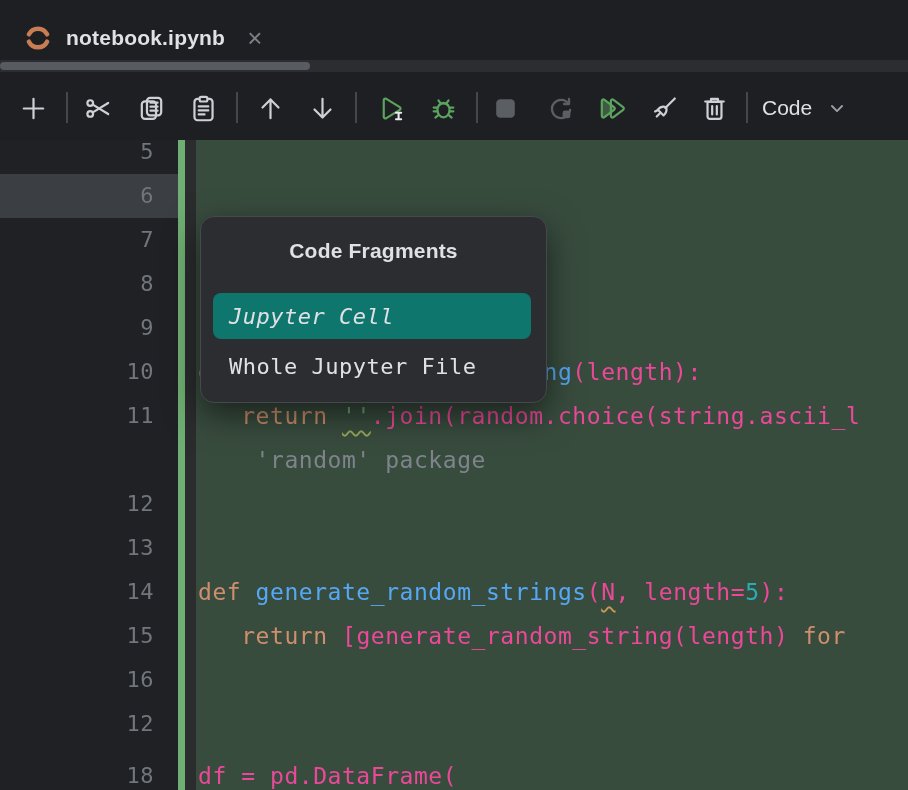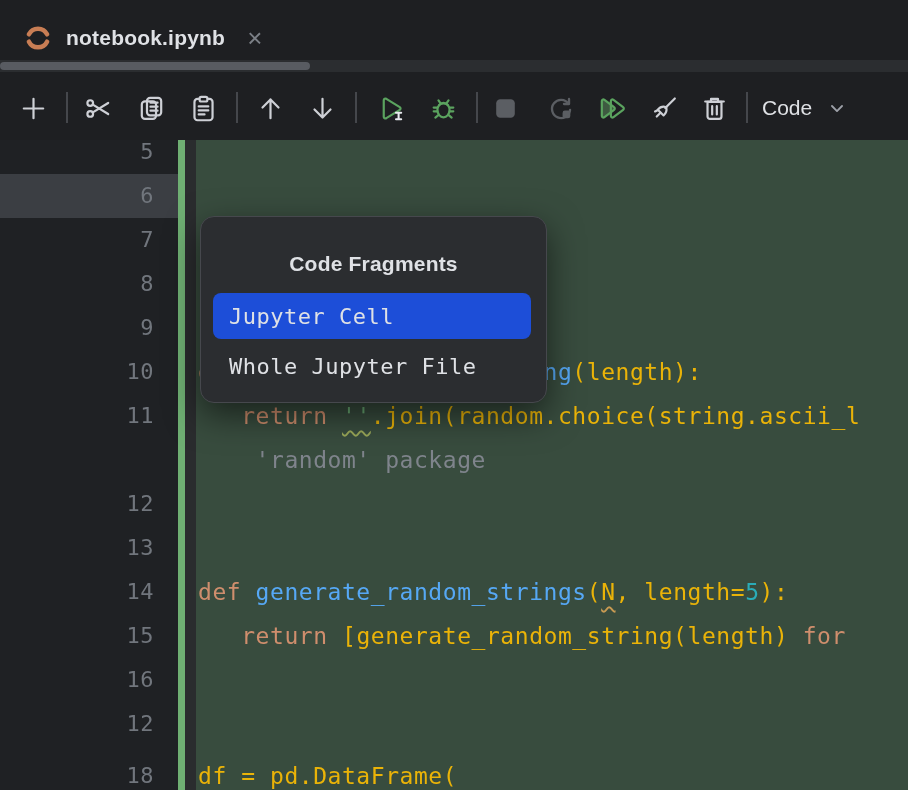--- a/index.html
+++ b/index.html
@@ -43,33 +43,33 @@
   .lnum{position:absolute;left:0;top:0;width:154px;height:44px;line-height:44px;text-align:right;
         color:#71767d;font-family:"DejaVu Sans Mono",monospace;font-size:22px;letter-spacing:.5px;}
   .codeln{position:absolute;left:198px;top:0;height:44px;line-height:44px;white-space:pre;
           font-family:"DejaVu Sans Mono",monospace;font-size:23px;letter-spacing:.55px;color:#bec2c8;}
   .tok{color:#bec2c8;}
   .kw{color:#cf8e6d;}
   .fn{color:#56a8f5;}
   .num{color:#2aacb8;}
   .str{color:#6aab73;}
   .cmt{color:#7f848c;}
-  .pln{color:#eab308;}
+  .pln{color:#ec4899;}
   .warn{text-decoration:underline wavy #c89a52 2px;text-underline-offset:6px;}
   .warn-weak{text-decoration:underline wavy #9aa858 2px;text-underline-offset:6px;}
 
   
   .popup{position:absolute;left:200px;top:216px;width:345px;height:185px;background:#2b2d30;
          border:1px solid #46484d;border-radius:14px;box-shadow:0 12px 34px rgba(0,0,0,.55);z-index:10;}
   .popup-title{position:absolute;left:0;top:22px;width:100%;text-align:center;color:#dfe1e5;
-               font-size:21px;font-weight:700;letter-spacing:.2px;margin-top:13px;}
+               font-size:21px;font-weight:700;letter-spacing:.2px;}
   .popup-item{position:absolute;left:12px;width:318px;height:46px;border-radius:8px;
               display:flex;align-items:center;padding-left:16px;box-sizing:border-box;
               font-family:"DejaVu Sans Mono",monospace;font-size:22px;color:#dfe1e5;letter-spacing:.5px;}
-  .popup-item.selected{background:#1d4ed8;}
+  .popup-item.selected{background:#0f766e;font-style:italic;}
 </style>
 </head>
 <body>
 
 <div class="tabbar">
   <div class="tab">
     <svg class="tab-icon" viewBox="0 0 24 24">
       <path d="M5.2 9.2 A7.6 7.6 0 0 1 18.8 9.2" fill="none" stroke="#c87d54" stroke-width="3.4" stroke-linecap="round"></path>
       <path d="M18.8 14.8 A7.6 7.6 0 0 1 5.2 14.8" fill="none" stroke="#c87d54" stroke-width="3.4" stroke-linecap="round"></path>
     </svg>

